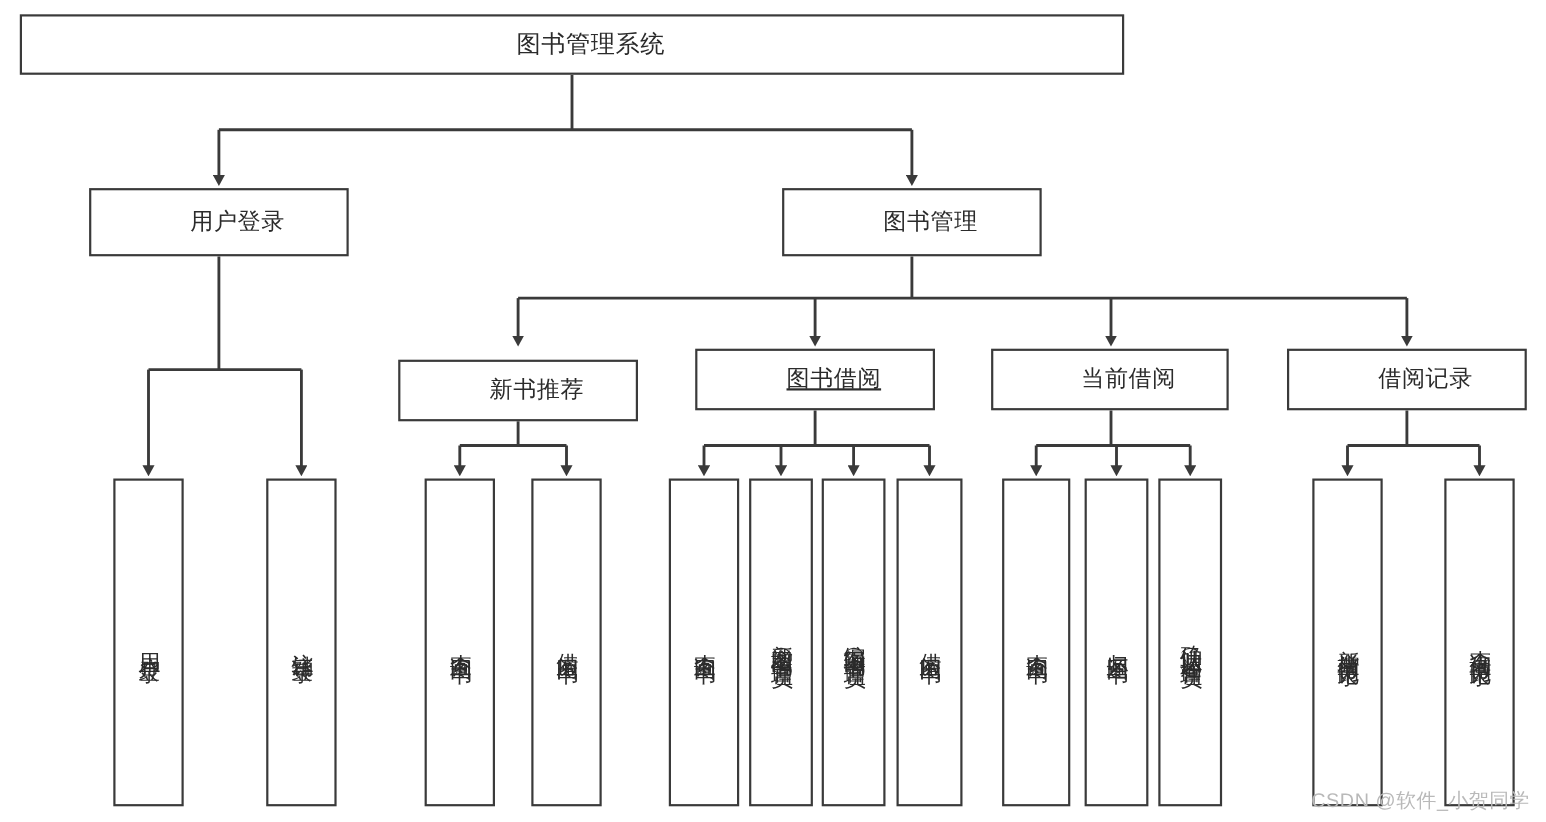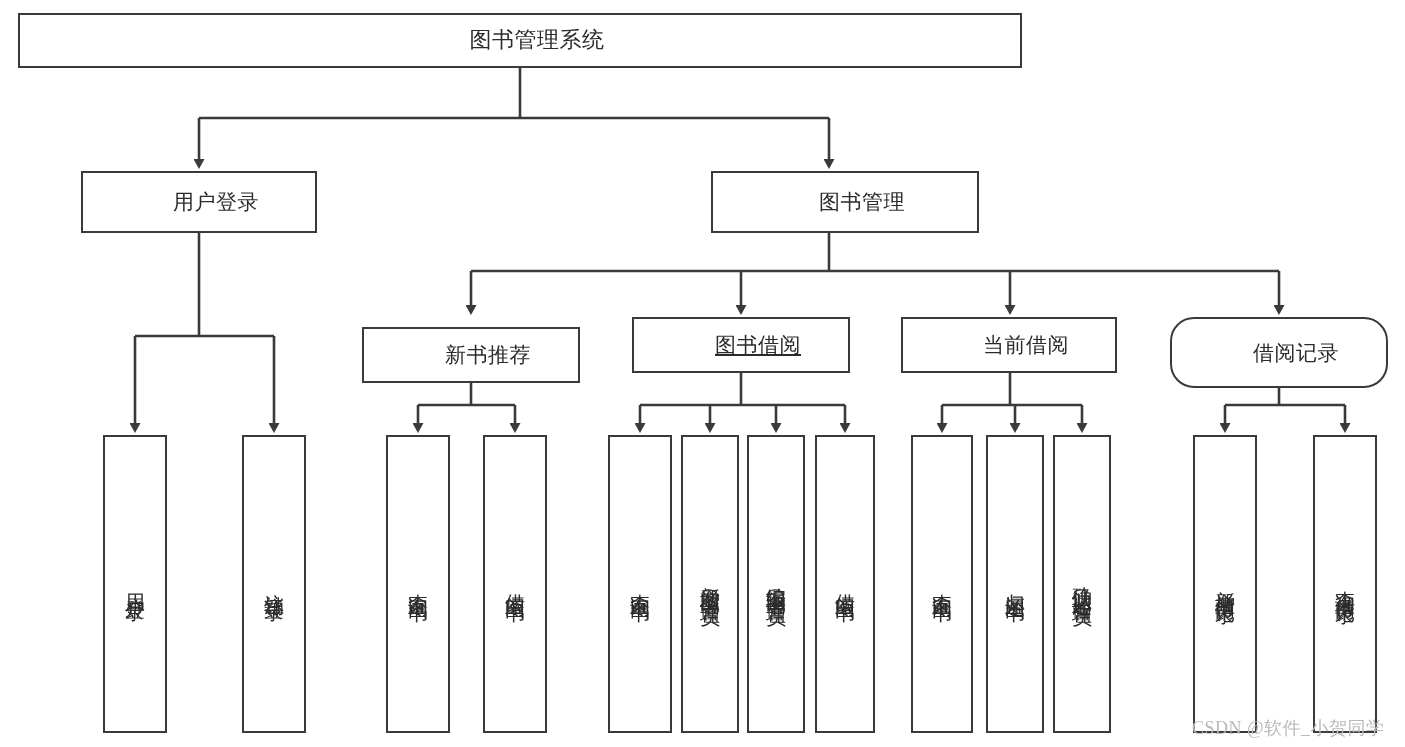--- a/index.html
+++ b/index.html
@@ -51,21 +51,20 @@
   }
   .node-root {
     font-size: 22px;
   }
   .watermark {
     position: absolute;
     font-size: 18px;
     color: #b9b9b9;
     white-space: nowrap;
     letter-spacing: 0.5px;
-    font-family: Liberation Serif, serif;
   }
 </style>
 </head>
 <body>
 
 <div id="canvas">
   <svg id="svg-layer" viewBox="0 0 1405 747">
     <defs>
       <marker id="arrow" markerWidth="10" markerHeight="11" refX="1" refY="5.5" orient="auto" markerUnits="userSpaceOnUse">
         <path d="M0,0 L10,5.5 L0,11 z" fill="#3a3a3a"></path>
@@ -109,35 +108,35 @@
   </svg>
 
   <div class="node node-h node-root" style="left: 18px; top: 13px; width: 1004px; height: 55px;">
     <span>图书管理系统</span>
   </div>
 
   <div id="nodes-level2">
       <div class="node node-h" style="left: 81px; top: 171px; width: 236px; height: 62px;">
         <span>用户登录</span>
       </div>
-      <div class="node node-h" style="left: 711px; top: 171px; width: 268px; height: 62px; align-items: center;">
+      <div class="node node-h" style="left: 711px; top: 171px; width: 236px; height: 62px; align-items: center;">
         <span>图书管理</span>
       </div>
     </div>
   <div id="nodes-level3">
       <div class="node node-h" style="left: 362px; top: 317px; width: 218px; height: 56px; margin-top: 10px;">
         <span>新书推荐</span>
       </div>
       <div class="node node-h" style="left: 632px; top: 317px; width: 218px; height: 56px; text-decoration: underline;">
         <span>图书借阅</span>
       </div>
       <div class="node node-h" style="left: 901px; top: 317px; width: 216px; height: 56px;">
         <span>当前借阅</span>
       </div>
-      <div class="node node-h" style="left: 1170px; top: 317px; width: 218px; height: 71px; border-radius: 24px;">
+      <div class="node node-h" style="left: 1170px; top: 317px; width: 218px; height: 56px;">
         <span>借阅记录</span>
       </div>
     </div>
   <div id="nodes-leaves">
       <div class="node node-v" style="left: 103px; top: 435px; width: 64px; height: 298px;">
         <span>用户登录</span>
       </div>
       <div class="node node-v" style="left: 242px; top: 435px; width: 64px; height: 298px;">
         <span>注销登录</span>
       </div>

